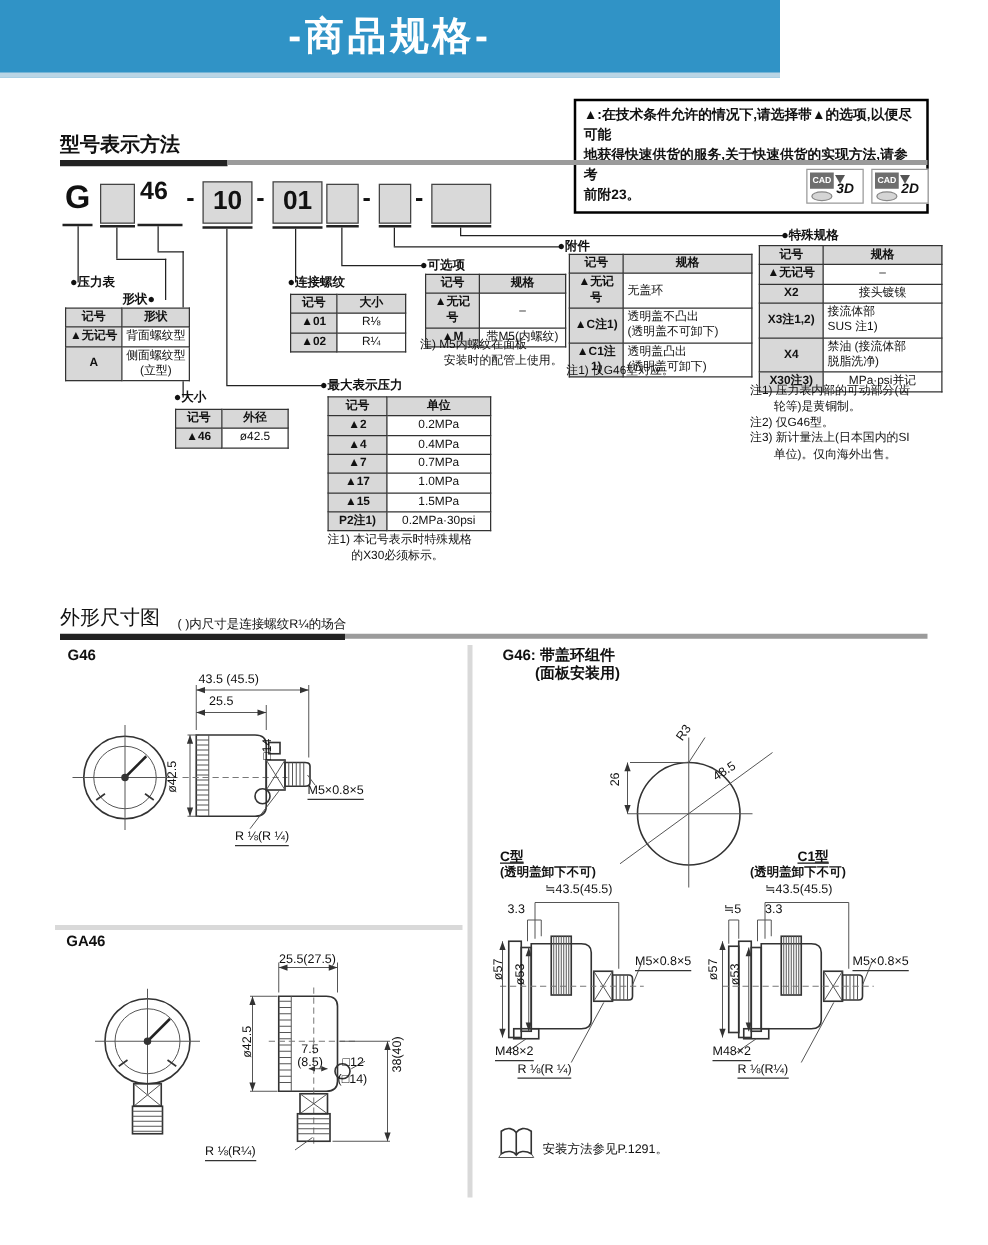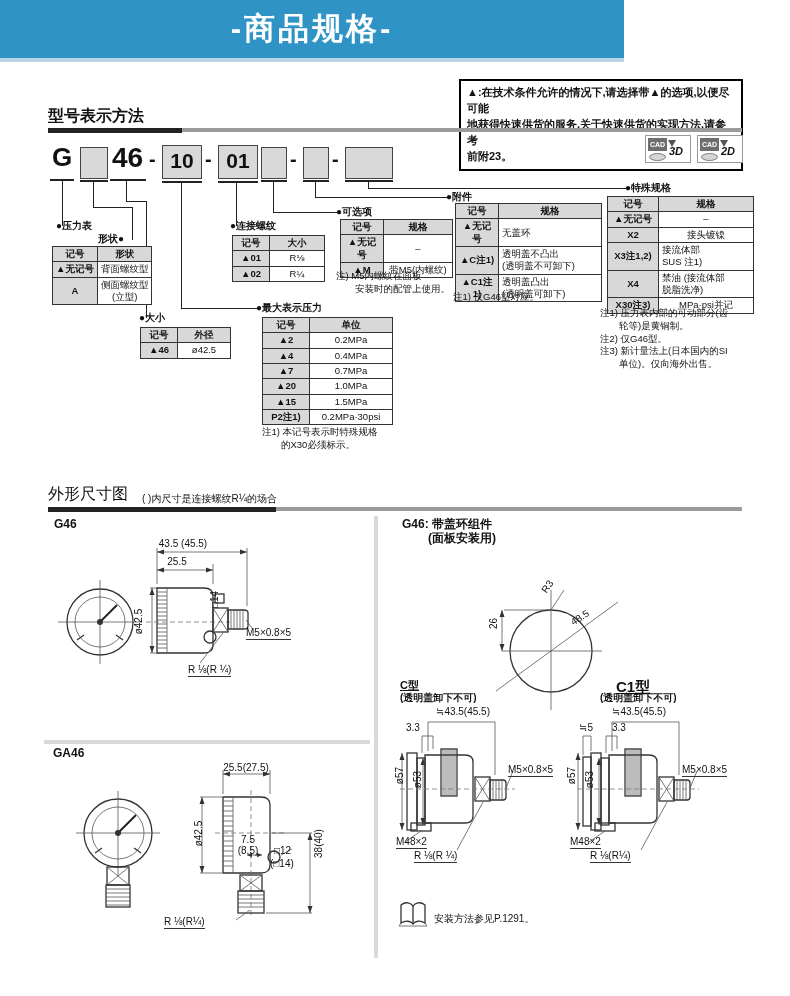--- a/index.html
+++ b/index.html
@@ -63,21 +63,21 @@
     <span class="chip">CAD</span>
     <span class="arrow"></span>
     <span class="disc"></span>
     <span class="dl">2D</span>
   </div>
 
   <div class="abs" style="left:52px;top:142px;font-size:26px;font-weight:bold">G</div>
   <div class="ln" style="left:50px;top:179px;width:24px;height:2px"></div>
   <div class="codebox" style="left:80px;top:147px;width:26px;height:30px"></div>
   <div class="ln" style="left:80px;top:180px;width:28px;height:2px"></div>
-  <div class="abs" style="left:112px;top:142px;font-size:28px;font-weight:bold">46</div>
+  <div class="abs" style="left:112px;top:142px;font-size:20px;font-weight:bold">46</div>
   <div class="ln" style="left:110px;top:179px;width:36px;height:2px"></div>
   <div class="dash" style="left:149px;top:148px">-</div>
   <div class="codebox codebig" style="left:162px;top:145px;width:38px;height:32px">10</div>
   <div class="ln" style="left:162px;top:181px;width:40px;height:2px"></div>
   <div class="dash" style="left:205px;top:148px">-</div>
   <div class="codebox codebig" style="left:218px;top:145px;width:38px;height:32px">01</div>
   <div class="ln" style="left:218px;top:181px;width:40px;height:2px"></div>
   <div class="codebox" style="left:261px;top:147px;width:24px;height:30px"></div>
   <div class="ln" style="left:261px;top:180px;width:26px;height:2px"></div>
   <div class="dash" style="left:290px;top:148px">-</div>
@@ -173,21 +173,21 @@
         </tr>
     <tr>
           <td class="code">▲4</td>
         <td>0.4MPa</td>
         </tr>
     <tr>
           <td class="code">▲7</td>
         <td>0.7MPa</td>
         </tr>
     <tr>
-          <td class="code">▲20</td>
+          <td class="code">▲17</td>
         <td>1.0MPa</td>
         </tr>
     <tr>
           <td class="code">▲15</td>
         <td>1.5MPa</td>
         </tr>
     <tr>
           <td class="code">P2注1)</td>
         <td>0.2MPa·30psi</td>
         </tr>
@@ -480,21 +480,21 @@
     <line class="t" x1="88" y1="99" x2="62" y2="147"></line>
   </svg>
   <div class="lbl c" style="left:428px;top:706px;width:70px">≒43.5(45.5)</div>
   <div class="lbl" style="left:406px;top:722px">3.3</div>
   <div class="lbl c rot" style="left:384px;top:770px;width:30px">ø57</div>
   <div class="lbl c rot" style="left:402px;top:774px;width:30px">ø53</div>
   <div class="lbl ul" style="left:508px;top:764px">M5×0.8×5</div>
   <div class="lbl ul" style="left:396px;top:836px">M48×2</div>
   <div class="lbl ul" style="left:414px;top:850px">R ⅛(R ¼)</div>
 
-  <div class="abs" style="left:616px;top:678px;font-size:15px;font-weight:bold;text-decoration:underline">C1型</div>
+  <div class="abs" style="left:638px;top:678px;font-size:11px;font-weight:bold;text-decoration:underline">C1型</div>
   <div class="abs" style="left:600px;top:691px;font-size:10px;font-weight:bold">(透明盖卸下不可)</div>
   <svg class="abs" style="left:575px;top:703px" width="215" height="165" viewBox="0 0 215 165">
     <rect class="s" x="8" y="54" width="8" height="69"></rect>
     <rect class="s" x="16" y="50" width="10" height="77"></rect>
     <rect class="s" x="26" y="55" width="8" height="67"></rect>
     <path class="s" d="M34,52 H74 Q82,52 82,59 V113 Q82,120 74,120 H34 Z"></path>
     <rect class="s" x="50" y="46" width="16" height="47"></rect>
     <line class="t" x1="52" y1="46" x2="52" y2="93"></line>
       <line class="t" x1="54" y1="46" x2="54" y2="93"></line>
     <line class="t" x1="56" y1="46" x2="56" y2="93"></line>

